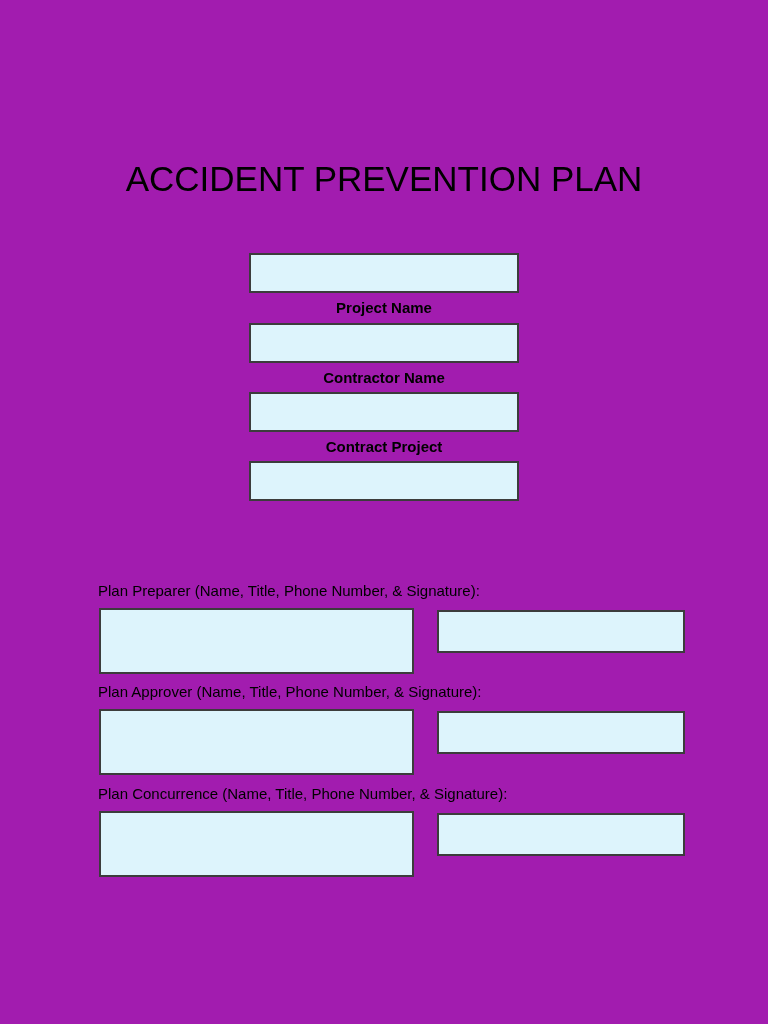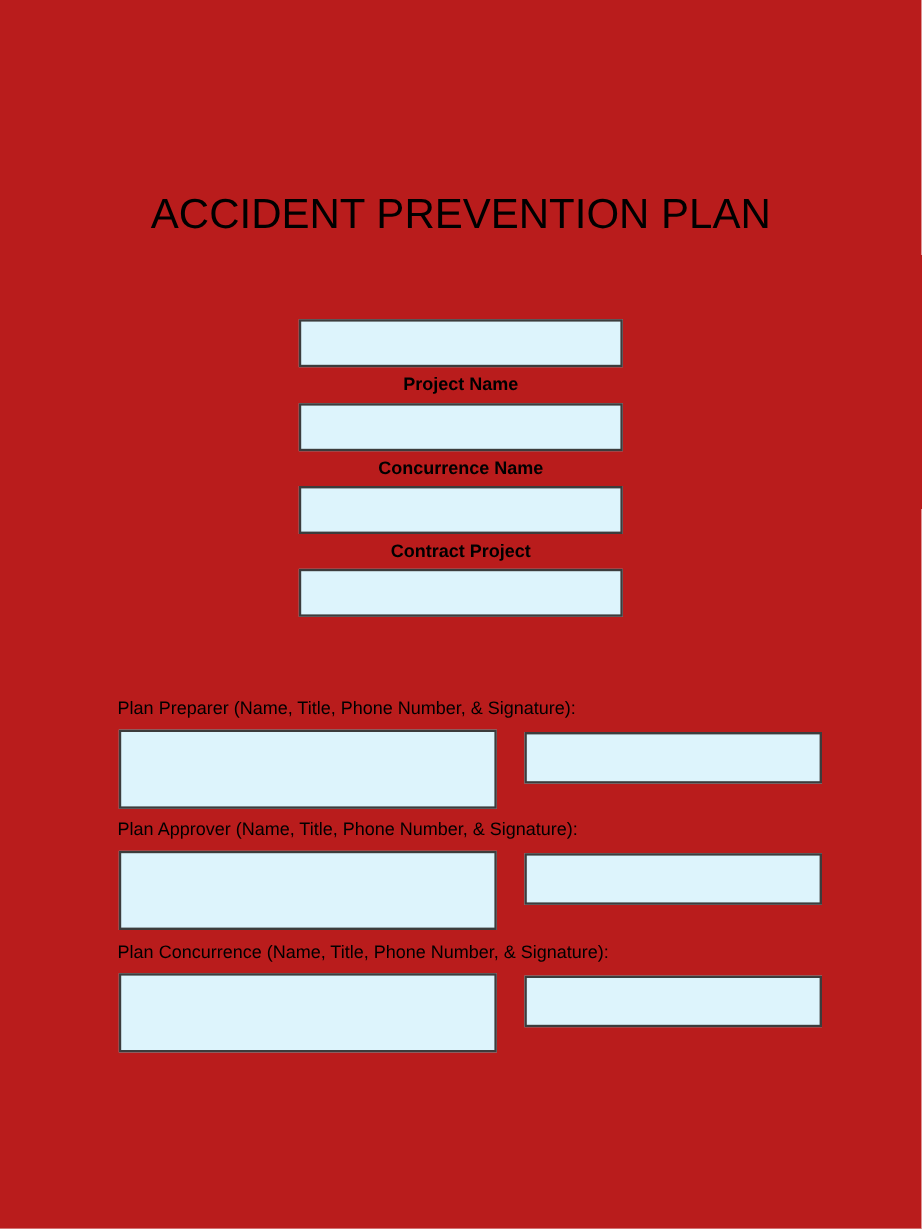--- a/index.html
+++ b/index.html
@@ -9,41 +9,41 @@
   }
   html, body {
     margin: 0;
     padding: 0;
     background: #ffffff;
   }
   .page {
     position: relative;
     width: 768px;
     height: 1024px;
-    background: #b91c1c;
+    background: #a21caf;
     font-family: "Liberation Sans", sans-serif;
     color: var(--text-color);
     overflow: hidden;
   }
   .doc-title {
     position: absolute;
     top: 159px;
     left: 0;
     width: 100%;
     text-align: center;
     font-size: 35px;
     font-weight: 400;
     line-height: 40px;
     white-space: nowrap;
   }
   
   .center-fields {
     position: absolute;
     left: 249px;
-    top: 266px;
+    top: 253px;
     width: 270px;
     height: 280px;
     text-decoration: underline;
   }
   .center-field { position: absolute; left: 0; width: 270px; }
   .center-field.f0 { top: 0px; }
   .center-field.f1 { top: 70px; }
   .center-field.f2 { top: 139px; }
   .center-field.f3 { top: 208px; }
   .cf-box {
@@ -108,21 +108,21 @@
 
   <div class="center-fields">
 
     <div class="center-field f0">
       <div class="cf-box"></div>
       <div class="cf-label">Project Name</div>
     </div>
 
     <div class="center-field f1">
       <div class="cf-box"></div>
-      <div class="cf-label">Concurrence Name</div>
+      <div class="cf-label">Contractor Name</div>
     </div>
 
     <div class="center-field f2">
       <div class="cf-box"></div>
       <div class="cf-label">Contract Project</div>
     </div>
 
     <div class="center-field f3">
       <div class="cf-box"></div>
     </div>

